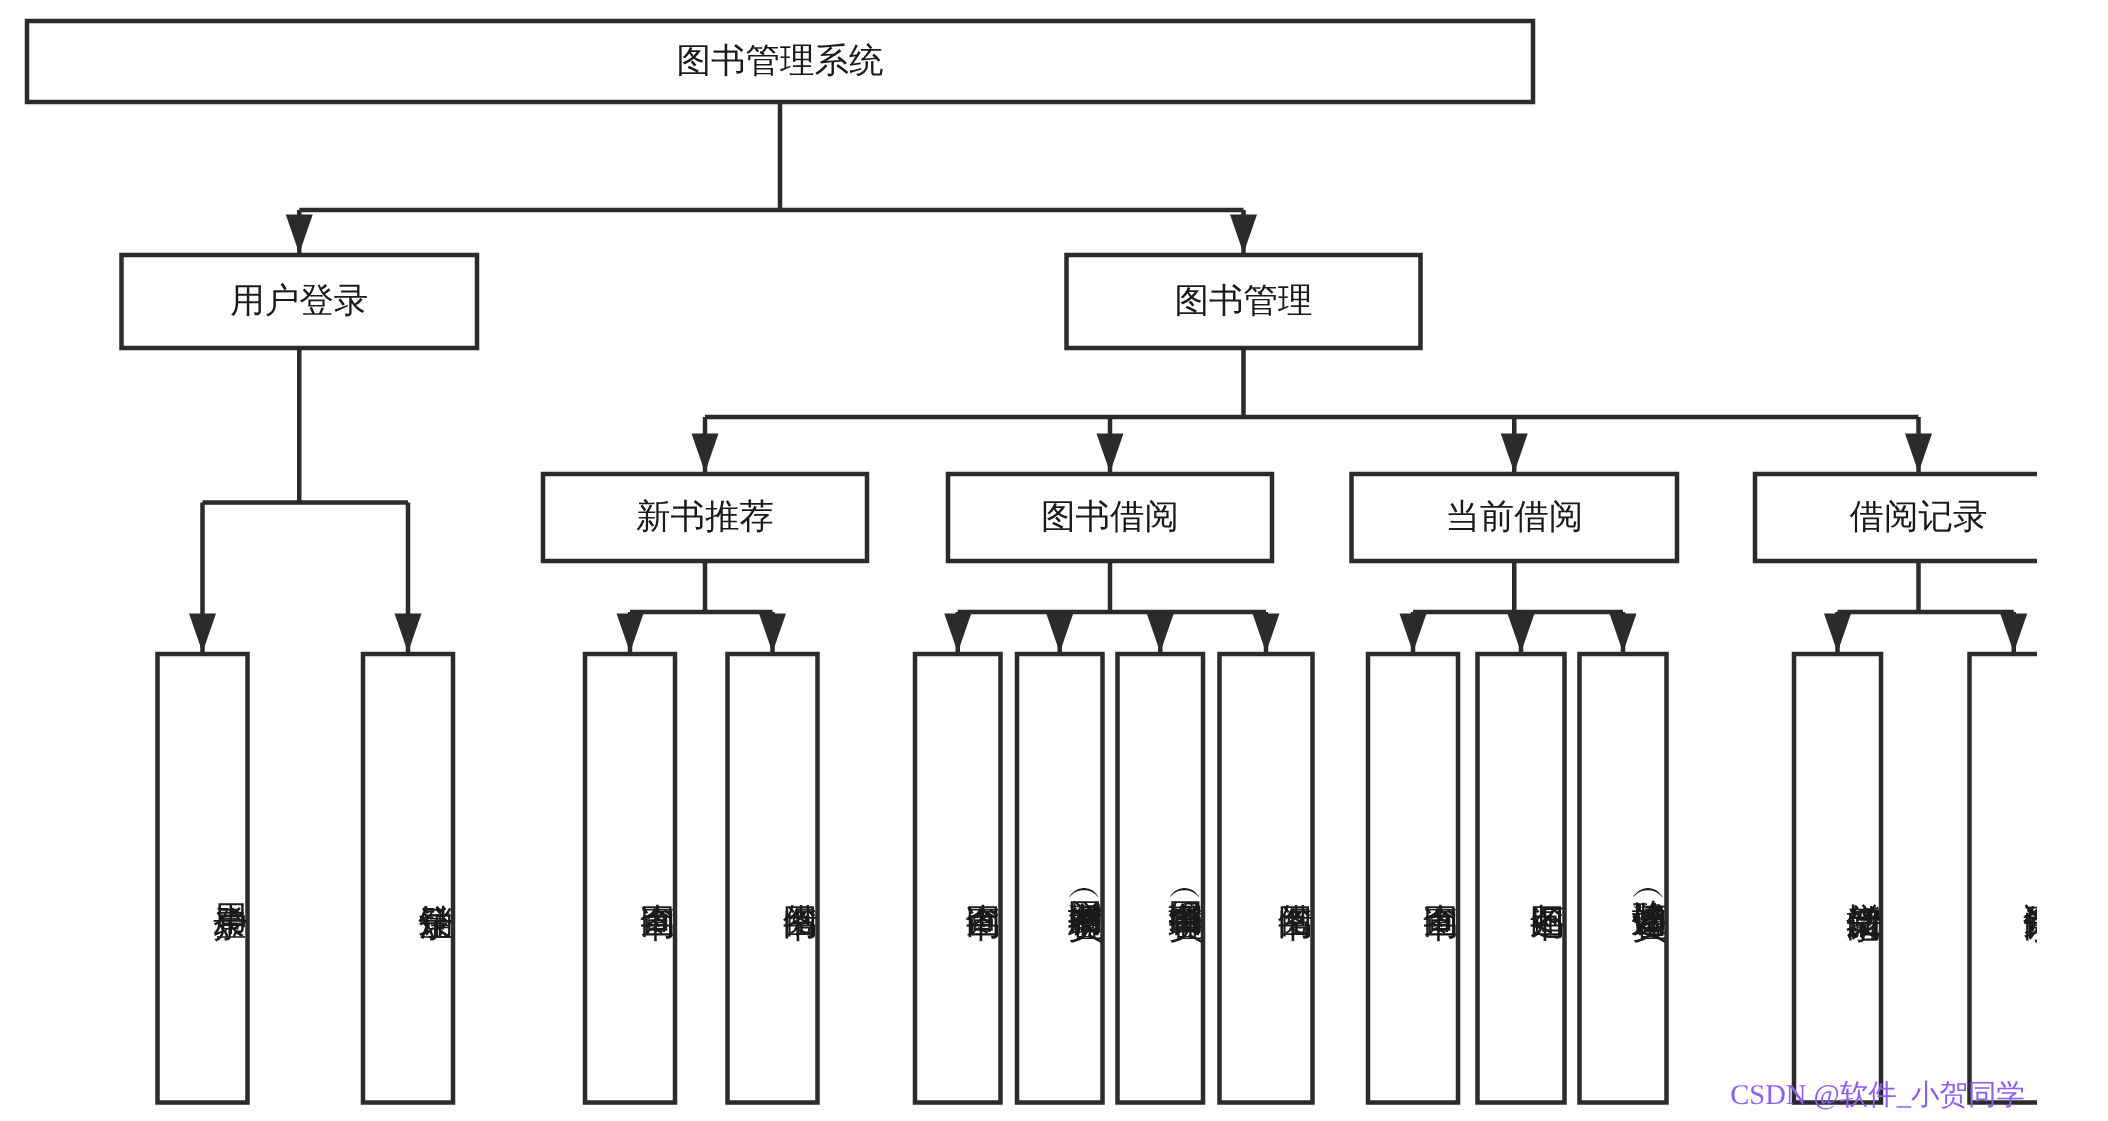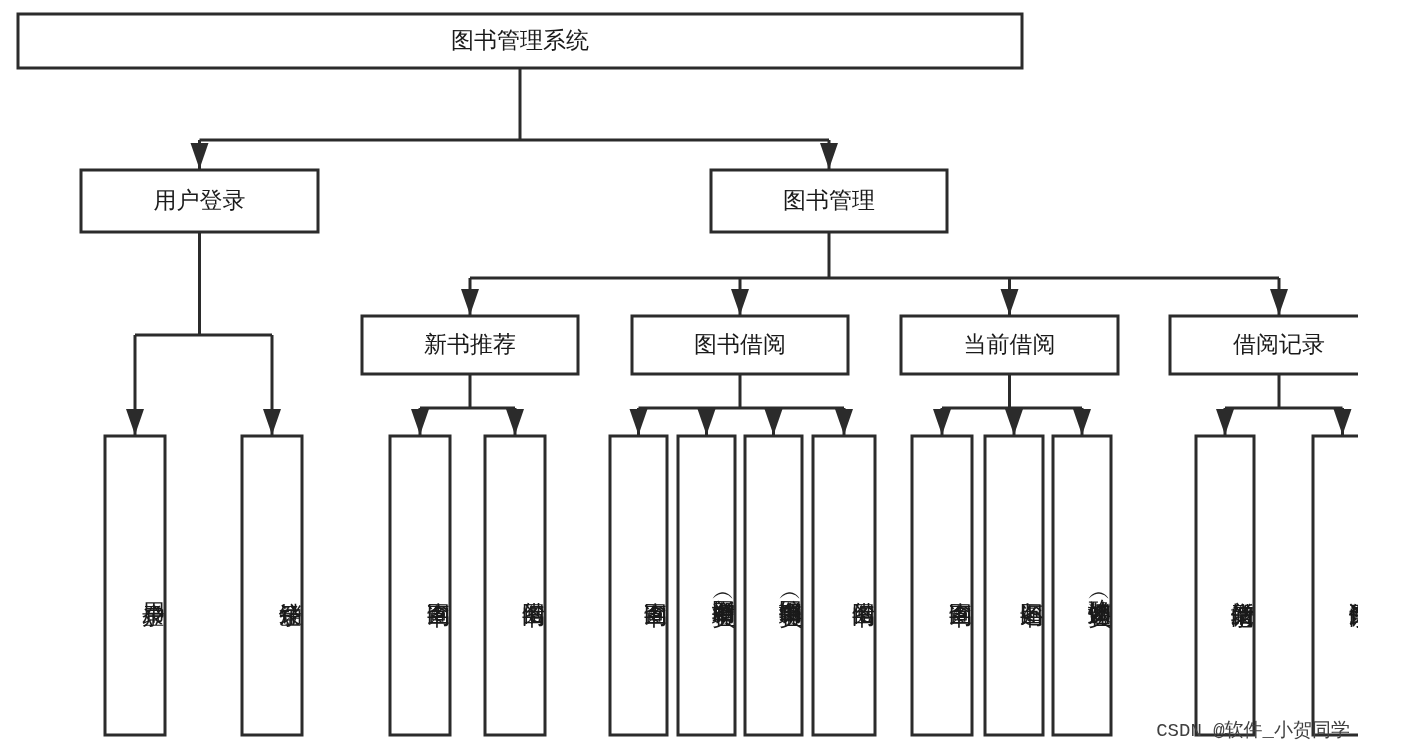--- a/index.html
+++ b/index.html
@@ -57,23 +57,23 @@
     display: flex;
     align-items: flex-start;
     justify-content: center;
     white-space: nowrap;
     pointer-events: none;
   }
   .watermark {
     position: absolute;
     right: 8px;
     bottom: 4px;
-    font-family: Liberation Mono, monospace;
+    font-family: Liberation Serif, serif;
     font-size: 19px;
-    color: #404040;
+    color: #8b5cf6;
     white-space: nowrap;
     pointer-events: none;
   }
 </style>
 </head>
 <body>
 
 <div id="diagram-root">
 
   <svg class="diagram-canvas" viewBox="0 0 1405 747">

